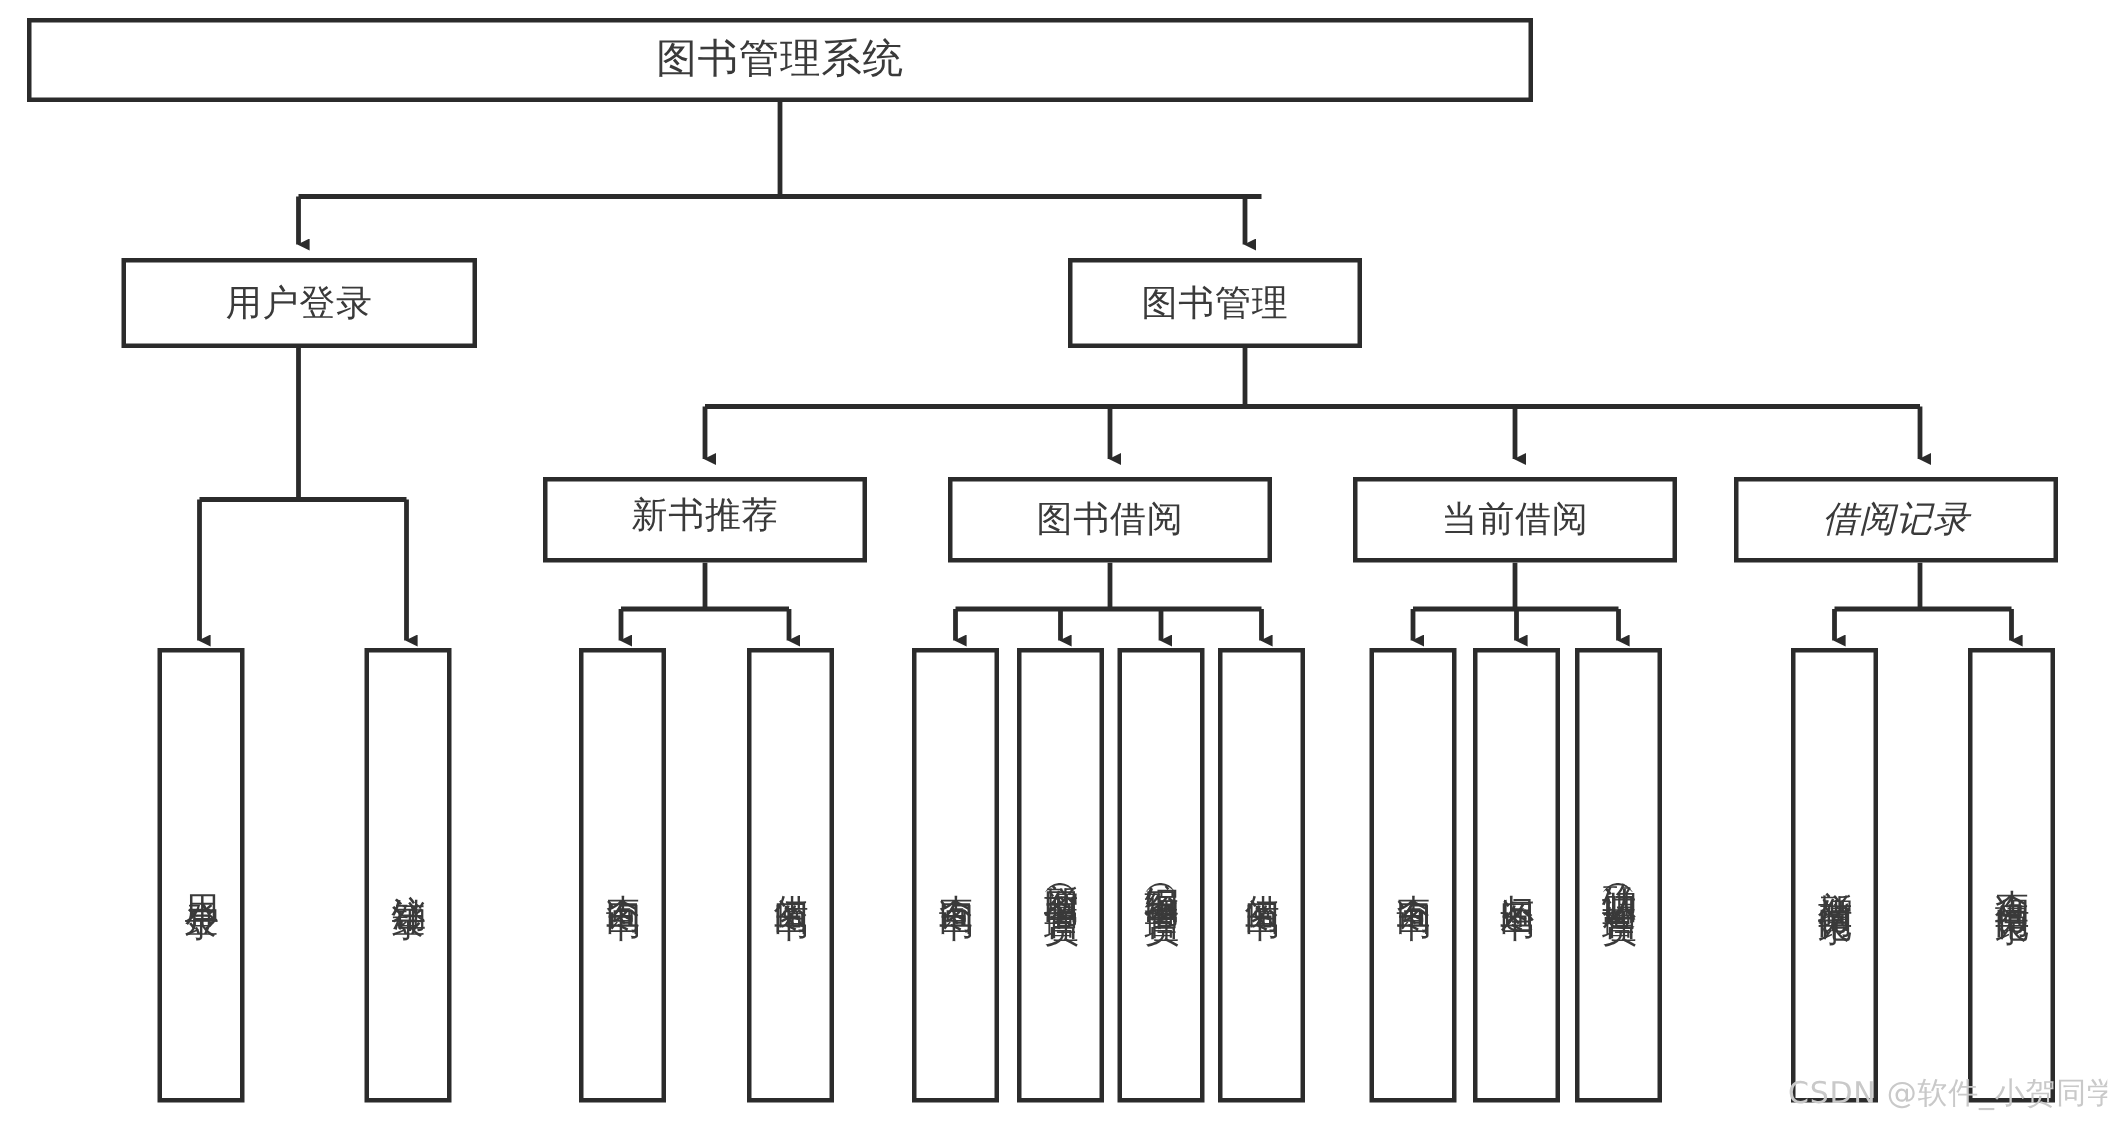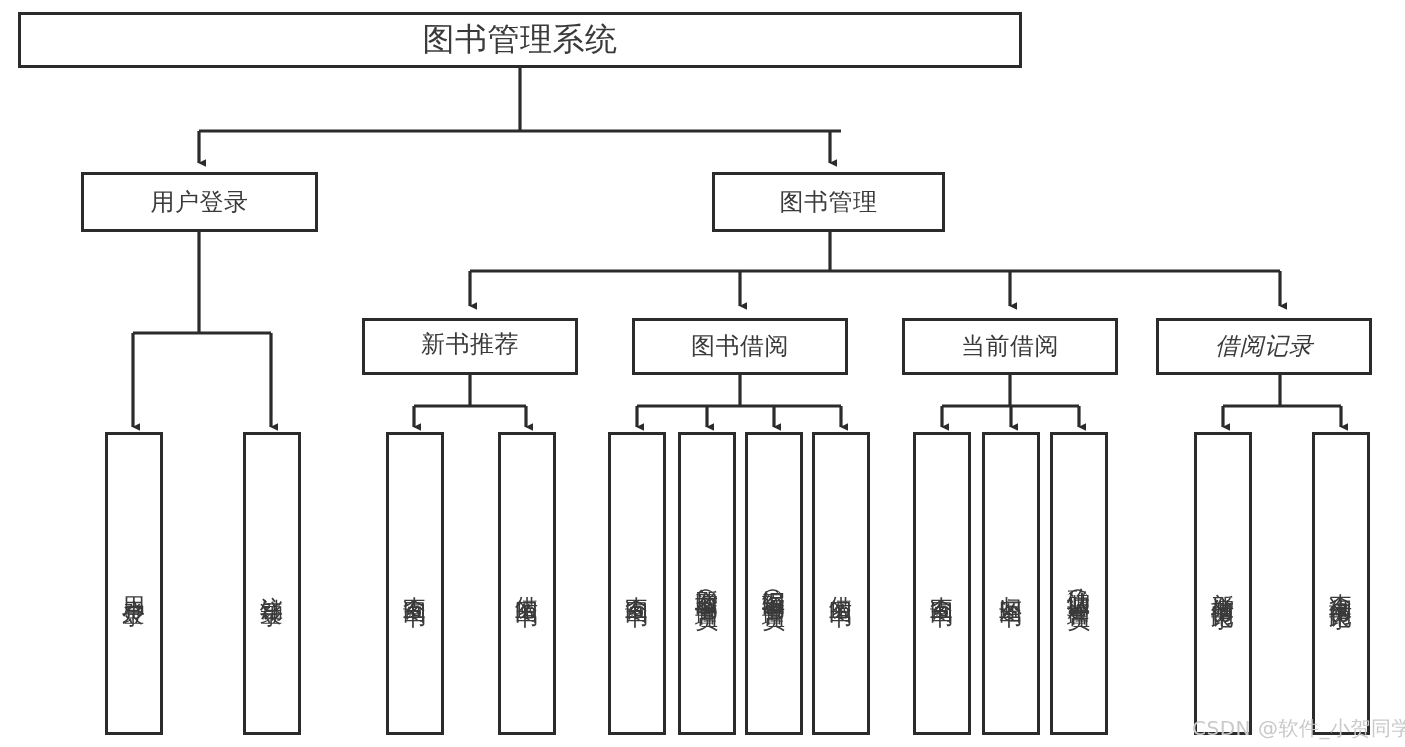--- a/index.html
+++ b/index.html
@@ -40,21 +40,21 @@
     line-height: 1.18;
     letter-spacing: 0.5px;
     text-align: center;
     white-space: pre;
   }
   
   .node.horiz .label {
     font-size: 24px;
   }
   .node.root .label {
-    font-size: 32px;
+    font-size: 27px;
   }
   
   .node.vert {
     border-width: 3px;
   }
   .node.vert .label {
     writing-mode: vertical-rl;
     text-orientation: upright;
     font-size: 23px;
     line-height: 1.05;
@@ -125,21 +125,21 @@
     </g>
   </svg>
 
   <div class="node horiz root" style="left:18px; top:12px; width:1004px; height:56px;">
     <span class="label">图书管理系统</span>
   </div>
 
   <div class="node horiz" style="left:81px; top:172px; width:237px; height:60px;">
     <span class="label">用户登录</span>
   </div>
-  <div class="node horiz" style="left:712px; top:172px; width:233px; height:60px;">
+  <div class="node horiz" style="left:712px; top:172px; width:196px; height:60px;">
     <span class="label">图书管理</span>
   </div>
 
   <div class="node horiz" style="left:362px; top:318px; width:216px; height:57px;font-family:Liberation Mono, monospace;">
     <span class="label">新书推荐</span>
   </div>
   <div class="node horiz" style="left:902px; top:318px; width:216px; height:57px;">
     <span class="label">当前借阅</span>
   </div>
   <div class="node horiz" style="left:632px; top:318px; width:216px; height:57px;">

